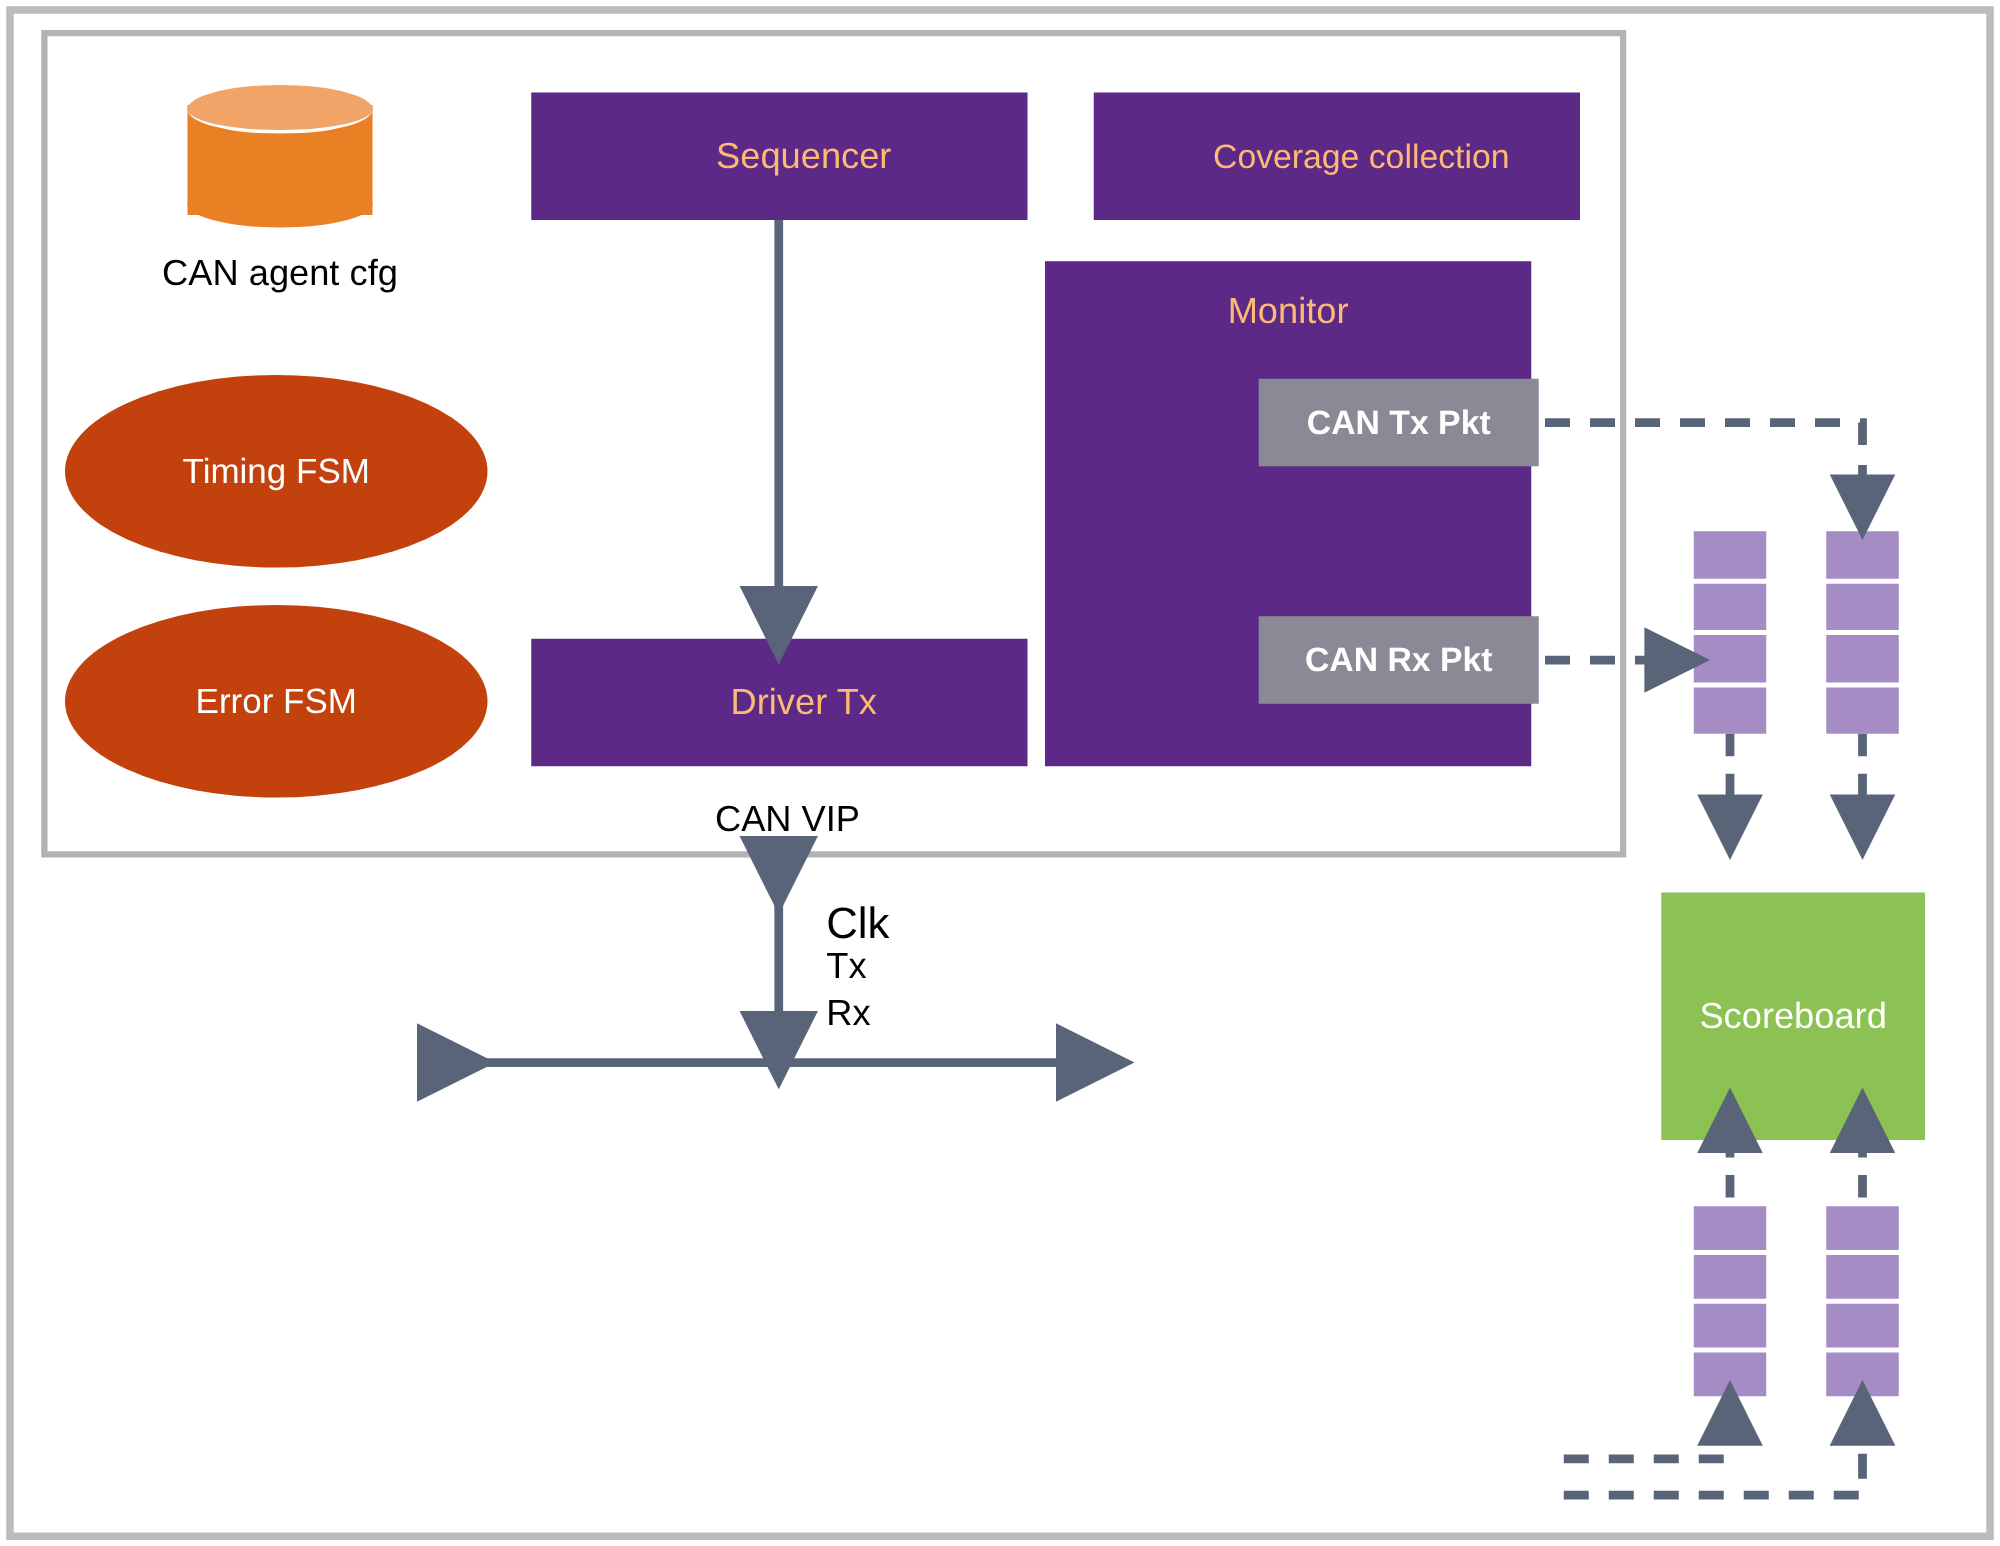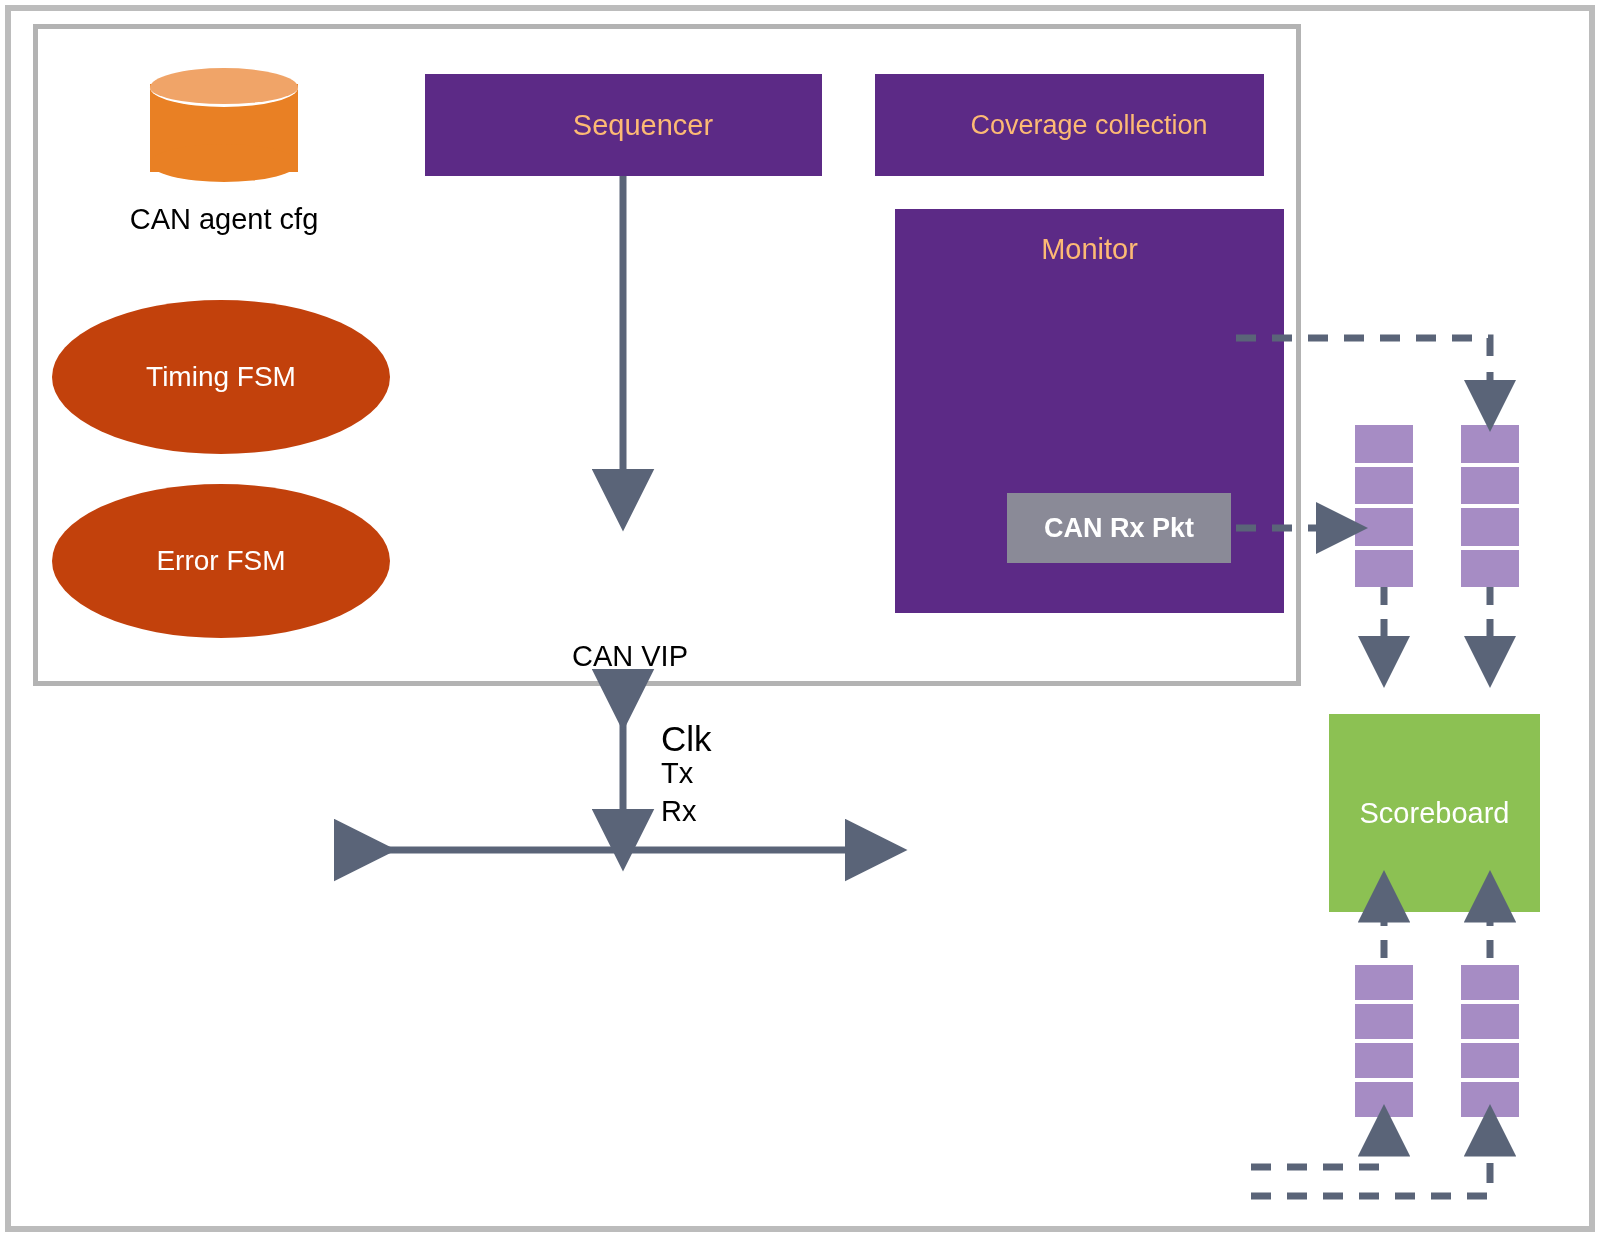--- a/index.html
+++ b/index.html
@@ -151,29 +151,35 @@
   </div>
 
   <div class="block ellipse" style="left:52px; top:484px; width:338px; height:154px; font-size:28px;">
     <span>Error FSM</span>
   </div>
 
   <div class="block purple-box" style="left:425px; top:74px; width:397px; height:102px; font-size:29px;">
     <span>Sequencer</span>
   </div>
 
+  <div class="block purple-box" style="left:425px; top:511px; width:397px; height:102px; font-size:29px;">
+    <span>Driver Tx</span>
+  </div>
 
   <div class="block purple-box" style="left:875px; top:74px; width:389px; height:102px; font-size:27px;">
     <span>Coverage collection</span>
   </div>
 
-  <div class="block purple-box" style="left:895px; top:209px; width:389px; height:404px; display:block;">
+  <div class="block purple-box" style="left:836px; top:209px; width:389px; height:404px; display:block;">
     <div style="position:absolute; left:0; top:24px; width:100%; text-align:center; font-size:29px;">Monitor</div>
   </div>
 
+  <div class="block gray-box" style="left:1007px; top:303px; width:224px; height:70px; font-size:27px;">
+    <span>CAN Tx Pkt</span>
+  </div>
 
   <div class="block gray-box" style="left:1007px; top:493px; width:224px; height:70px; font-size:27px;text-align:right;">
     <span>CAN Rx Pkt</span>
   </div>
 
   <div class="plain-label" style="left:470px; top:640px; width:320px; font-size:29px; text-align:center;">CAN VIP</div>
 
   <div class="plain-label" style="left:661px; top:719px; font-size:35px;">Clk</div>
   <div class="plain-label" style="left:661px; top:757px; font-size:29px;">Tx</div>
   <div class="plain-label" style="left:661px; top:795px; font-size:29px;">Rx</div>

